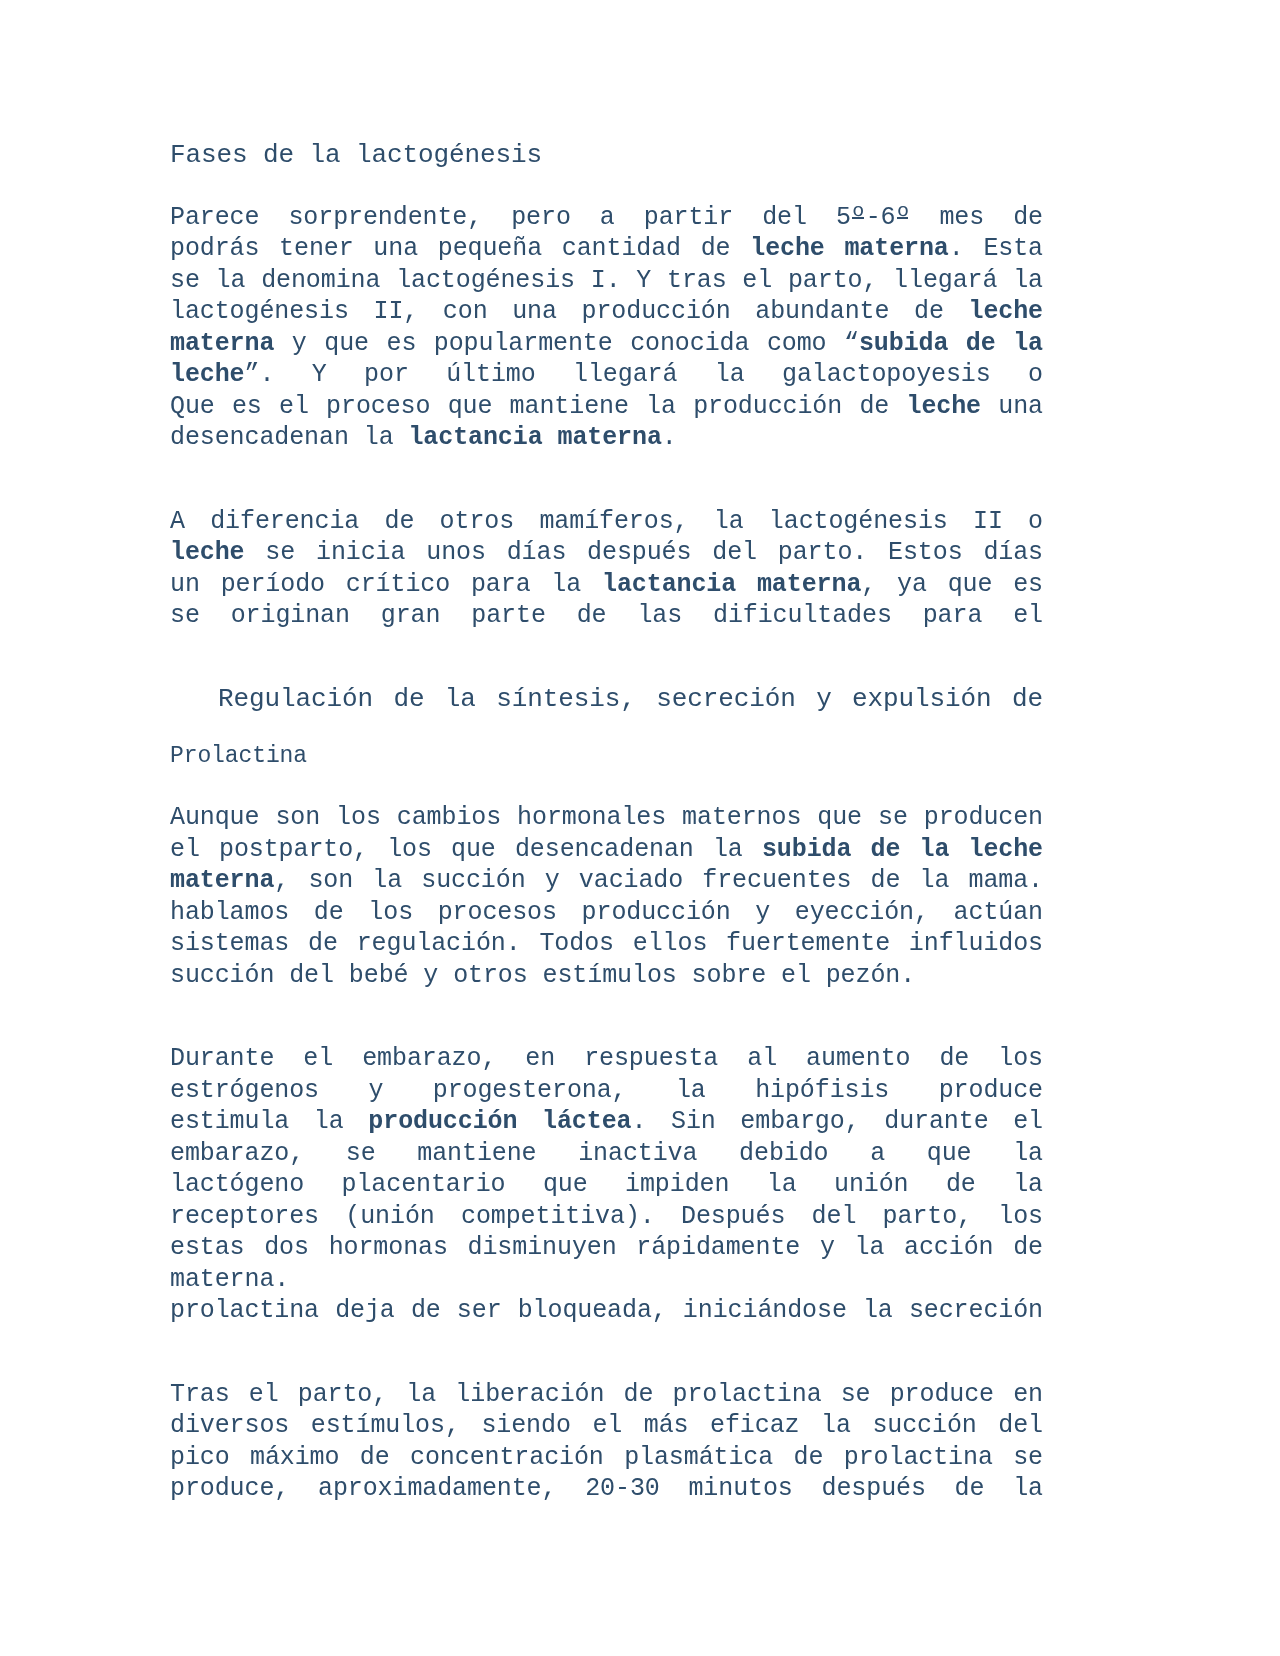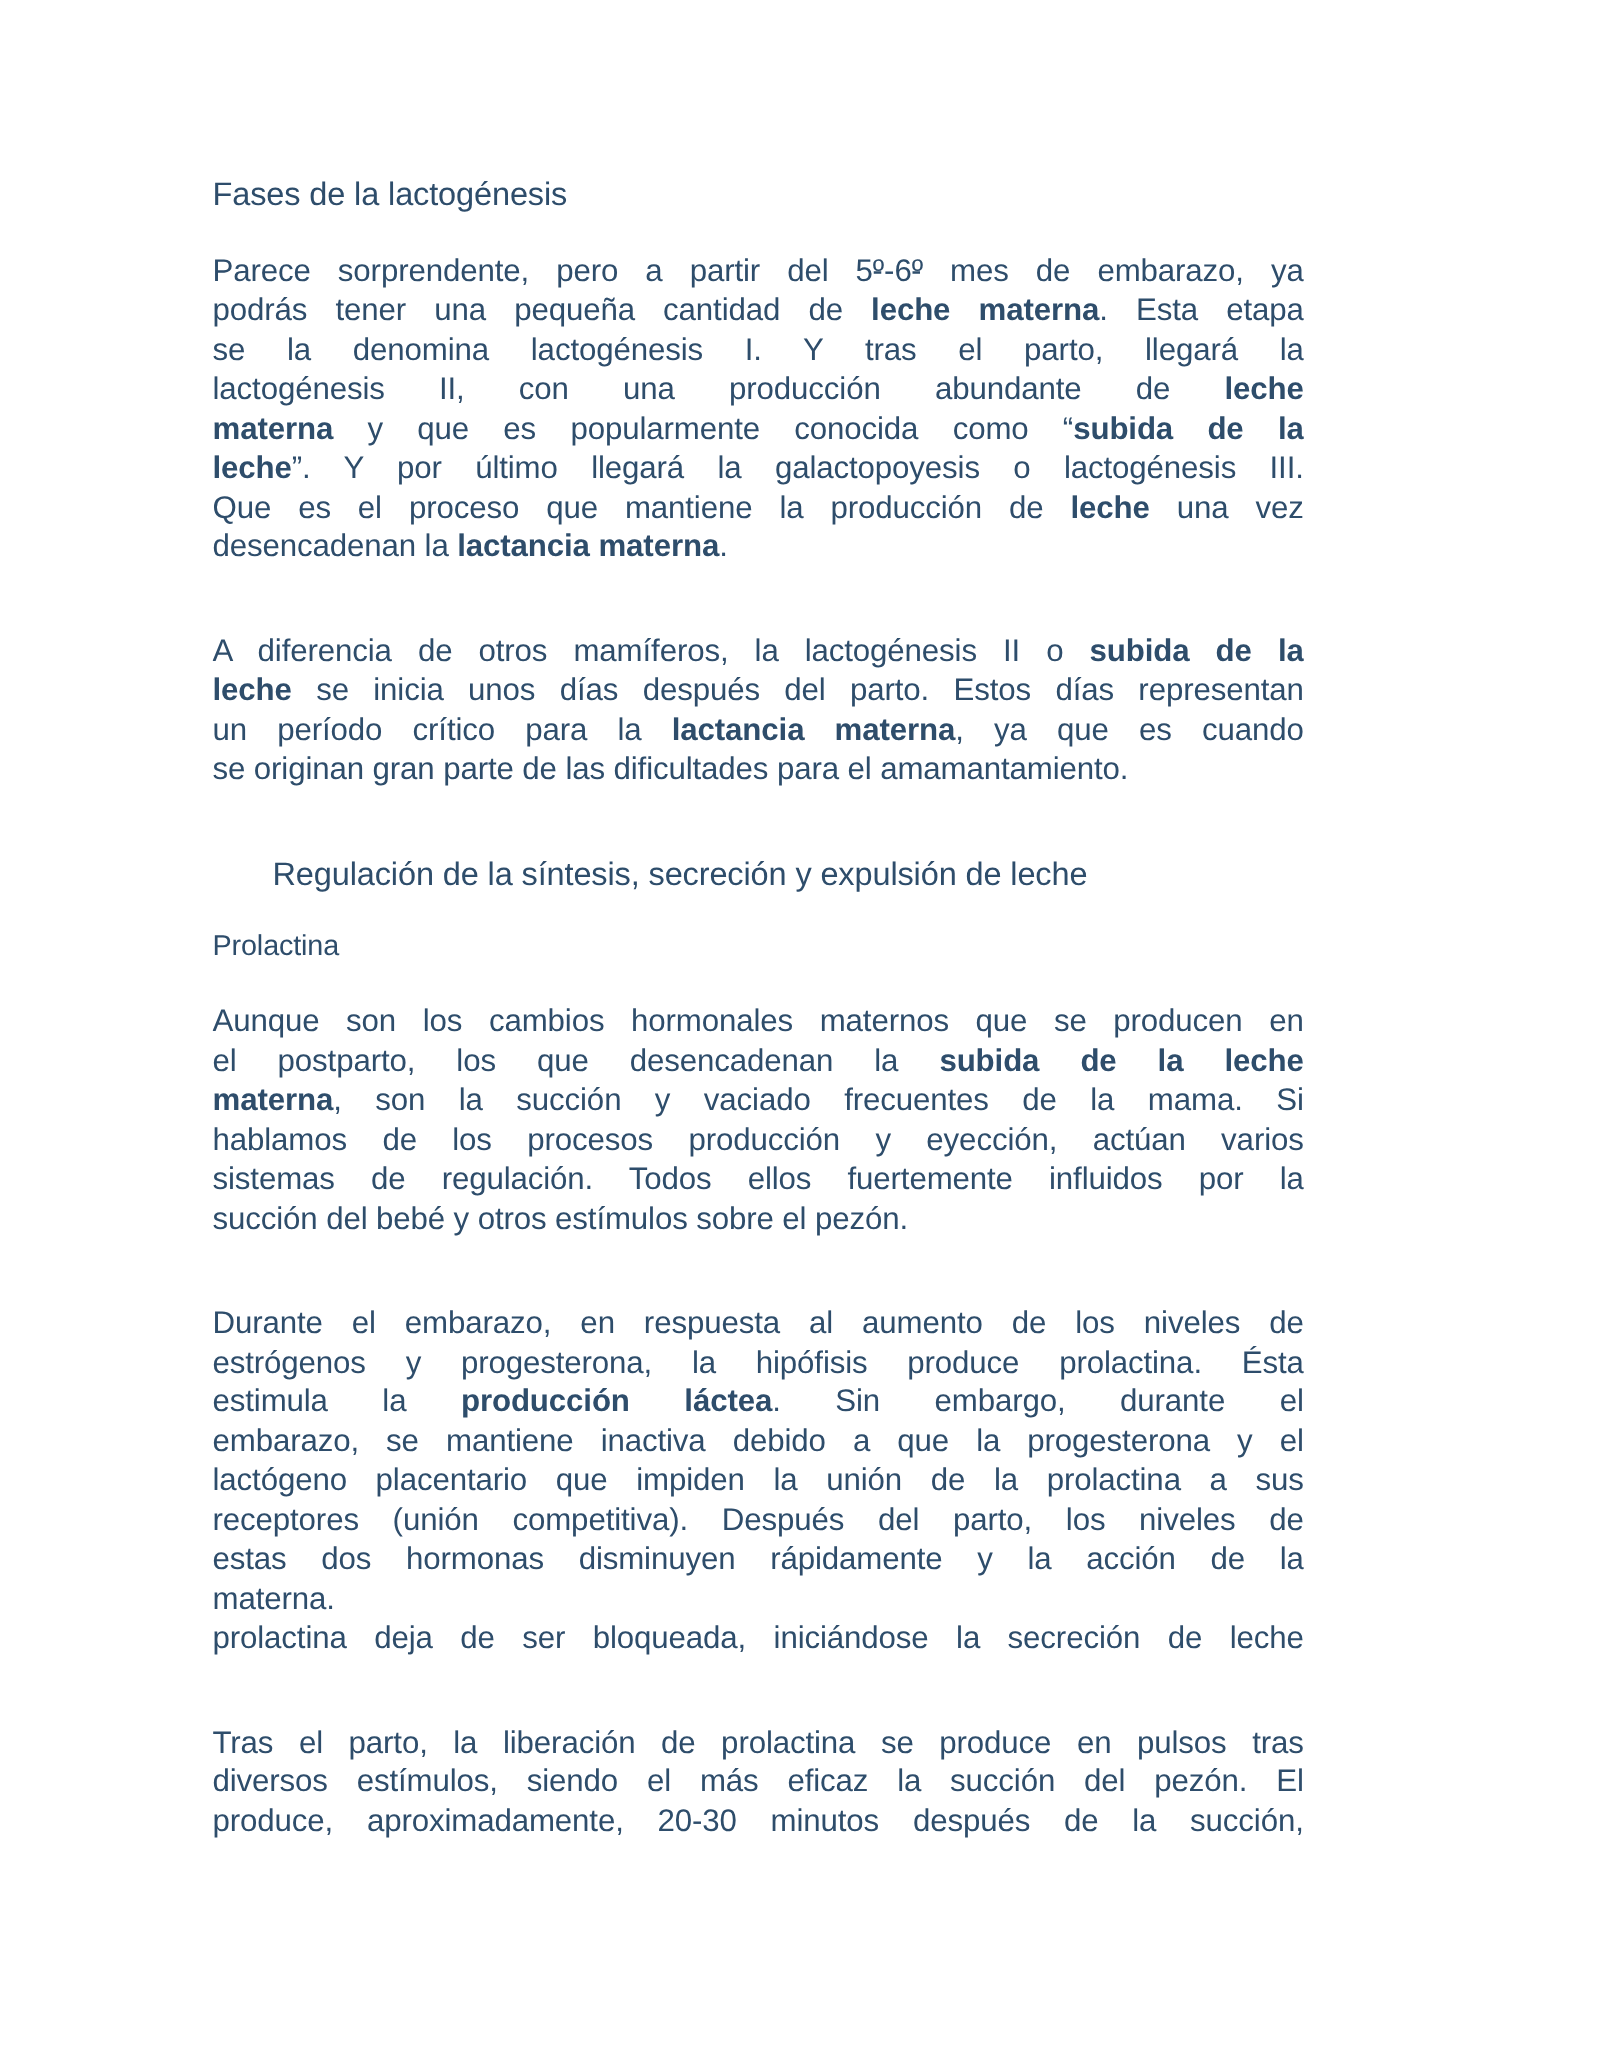--- a/index.html
+++ b/index.html
@@ -2,21 +2,21 @@
 <html lang="es"><head>
 <meta charset="utf-8">
 <style>
   html,body{margin:0;padding:0;background:#e9e9e9;}
   .page{
     position:relative;
     width:1280px;
     height:1656px;
     background:#ffffff;
     overflow:hidden;
-    font-family:Liberation Sans, sans-serif;
+    font-family:Liberation Mono, monospace;
     color:#2e4d6b;
   }
   .doc{
     position:absolute;
     left:170px;
     top:140px;
     width:873px;
   }
   .block{margin:0 0 52px 0;}
   .block.h1{font-size:26px;line-height:31.5px;margin-bottom:30px;}
@@ -89,16 +89,17 @@
         <div class="line"><span>embarazo, se mantiene inactiva debido a que la progesterona y el</span></div>
         <div class="line"><span>lactógeno placentario que impiden la unión de la prolactina a sus</span></div>
         <div class="line"><span>receptores (unión competitiva). Después del parto, los niveles de</span></div>
         <div class="line"><span>estas dos hormonas disminuyen rápidamente y la acción de la</span></div>
         <div class="line last"><span>materna.</span></div>
         <div class="line"><span>prolactina deja de ser bloqueada, iniciándose la secreción de leche</span></div>
       </section>
     <section class="block p">
         <div class="line"><span>Tras el parto, la liberación de prolactina se produce en pulsos tras</span></div>
         <div class="line"><span>diversos estímulos, siendo el más eficaz la succión del pezón. El</span></div>
+        <div class="line"><span>pico máximo de concentración plasmática de prolactina se</span></div>
         <div class="line just-last"><span>produce, aproximadamente, 20-30 minutos después de la succión,</span></div>
       </section>
   </article>
 </div>
 
 </body></html>

